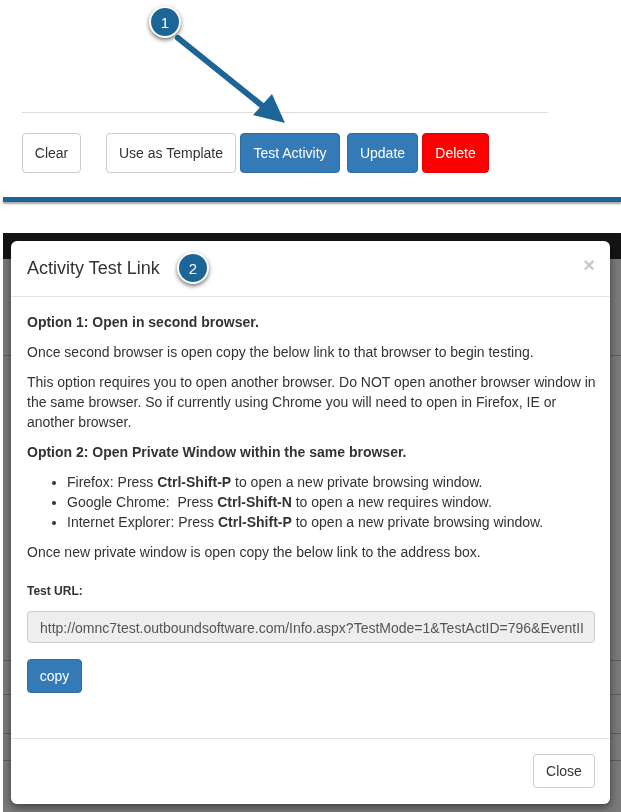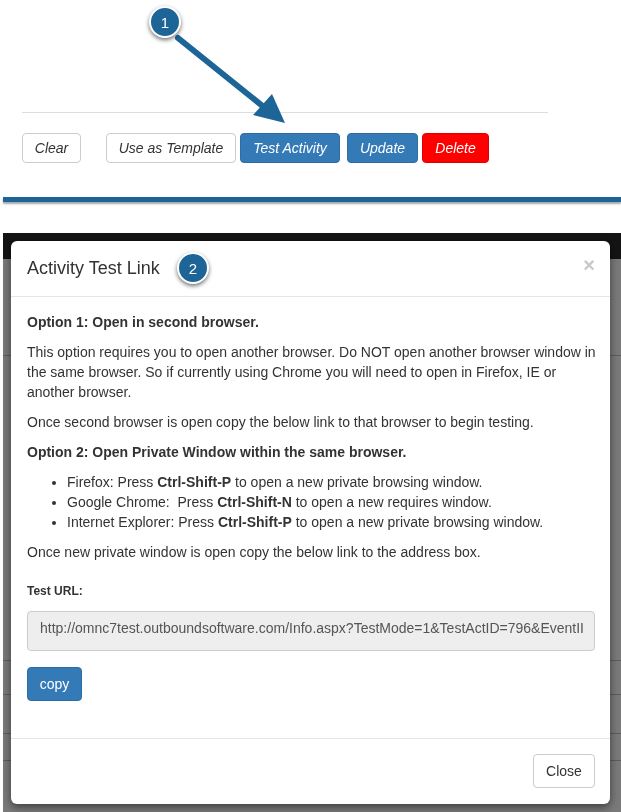--- a/index.html
+++ b/index.html
@@ -2,22 +2,22 @@
 <html><head>
 <meta charset="utf-8">
 <style>
   * { box-sizing: border-box; margin: 0; padding: 0; }
   html, body { width: 621px; height: 812px; overflow: hidden; background: #fff; }
   body { font-family: "Liberation Sans", sans-serif; color: #333; font-size: 14px; position: relative; }
 
   
   .top { position: absolute; left: 0; top: 0; width: 621px; height: 207px; background: #fff; }
   .hr { position: absolute; left: 22px; top: 112px; width: 526px; height: 1px; background: #ddd; }
-  .btn { position: absolute; height: 30px; border-radius: 4px; font-size: 14px; font-family: "Liberation Sans", sans-serif;
-         display: flex; align-items: center; justify-content: center; cursor: pointer; border: 1px solid #ccc; background: #fff; color: #333; font-style: italic; }
+  .btn { position: absolute; height: 40px; border-radius: 4px; font-size: 14px; font-family: "Liberation Sans", sans-serif;
+         display: flex; align-items: center; justify-content: center; cursor: pointer; border: 1px solid #ccc; background: #fff; color: #333; }
   .btn-primary { background: #337ab7; border-color: #2e6da4; color: #fff; }
   .btn-danger { background: #ff0000; border-color: #e00000; color: #fff; }
   .blue-rule { position: absolute; left: 3px; top: 197px; width: 618px; height: 5px; background: #1d6597; box-shadow: 0 2px 2px rgba(0,0,0,0.35); }
 
   .step-badge { position: absolute; width: 32px; height: 32px; border-radius: 50%; background: #1d6597; color: #fff;
                 border: 2px solid #fff; box-shadow: 0 2px 4px rgba(0,0,0,0.55);
                 display: flex; align-items: center; justify-content: center; font-size: 15px; }
   .arrow { position: absolute; left: 0; top: 0; pointer-events: none; }
 
   
@@ -28,21 +28,21 @@
            box-shadow: 0 3px 9px rgba(0,0,0,0.5); }
   .modal-header { position: absolute; left: 0; top: 0; width: 100%; height: 56px; border-bottom: 1px solid #e5e5e5; }
   .modal-title { position: absolute; left: 16px; top: 17px; font-size: 18px; color: #333; }
   .close-x { position: absolute; right: 15px; top: 14px; font-size: 20px; font-weight: bold; color: #c8c8c8; cursor: pointer; line-height: 20px; }
   .modal-body { position: absolute; left: 16px; top: 71px; width: 570px; font-size: 14px; line-height: 20px; color: #333; }
   .modal-body p { margin-bottom: 10px; }
   .modal-body h4 { font-size: 14px; font-weight: bold; margin-bottom: 10px; }
   .modal-body ul { margin: 0 0 10px 40px; list-style: disc; }
   .modal-body li { line-height: 20px; }
   .label-url { font-size: 12px; font-weight: bold; margin-top: 19px; margin-bottom: 10px; display: block; }
-  .url-input { width: 568px; height: 40px; background: #eee; border: 1px solid #ccc; border-radius: 4px; padding: 0 12px;
+  .url-input { width: 568px; height: 32px; background: #eee; border: 1px solid #ccc; border-radius: 4px; padding: 0 12px;
                font-size: 14px; color: #555; font-family: "Liberation Sans", sans-serif; white-space: nowrap; overflow: hidden; }
   .copy-btn { position: relative; width: 55px; height: 34px; margin-top: 16px; border-radius: 4px; background: #337ab7; border: 1px solid #2e6da4;
               color: #fff; font-size: 14px; display: flex; align-items: center; justify-content: center; cursor: pointer; }
   .modal-footer { position: absolute; left: 0; top: 497px; width: 100%; height: 66px; border-top: 1px solid #e5e5e5; }
   .close-btn { position: absolute; right: 15px; top: 15px; width: 62px; height: 34px; border: 1px solid #ccc; border-radius: 4px; background: #fff;
                color: #333; font-size: 14px; display: flex; align-items: center; justify-content: center; cursor: pointer; }
 </style>
 </head>
 <body>
 
@@ -80,22 +80,22 @@
 <div class="modal">
   <div class="modal-header">
     <div class="modal-title">Activity Test Link</div>
     <div class="step-badge" style="left:166px; top:11px;">2</div>
     <div class="close-x">×</div>
   </div>
 
   <div class="modal-body">
 
     <h4>Option 1: Open in second browser.</h4>
+    <p>Once second browser is open copy the below link to that browser to begin testing.</p>
     <p>This option requires you to open another browser. Do NOT open another browser window in the same browser. So if currently using Chrome you will need to open in Firefox, IE or another browser.</p>
-    <p>Once second browser is open copy the below link to that browser to begin testing.</p>
 
     <h4>Option 2: Open Private Window within the same browser.</h4>
     <ul>
       <li><span>Firefox: Press </span><b>Ctrl-Shift-P</b><span> to open a new private browsing window.</span></li>
       <li><span style="white-space:pre">Google Chrome:  Press </span><b>Ctrl-Shift-N</b><span> to open a new requires window.</span></li>
       <li><span>Internet Explorer: Press </span><b>Ctrl-Shift-P</b><span> to open a new private browsing window.</span></li>
     </ul>
     <p>Once new private window is open copy the below link to the address box.</p>
 
     <label class="label-url">Test URL:</label>

